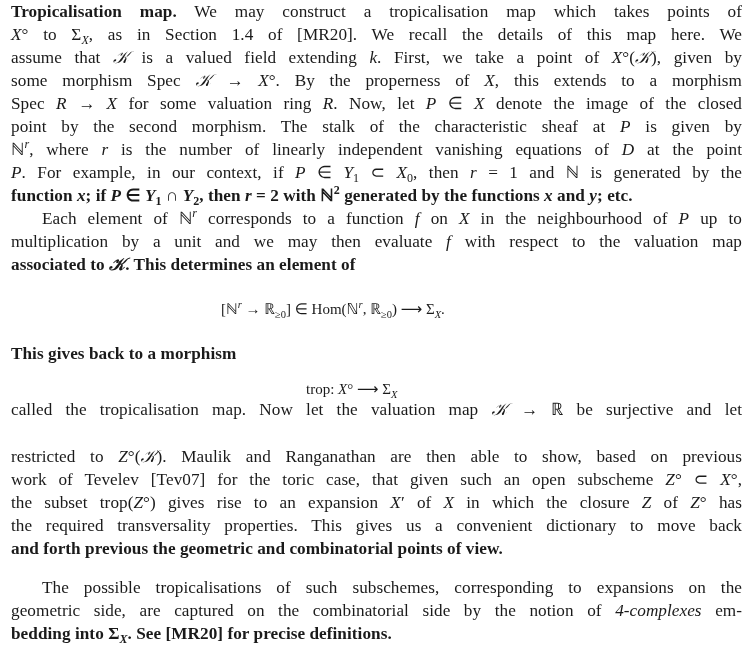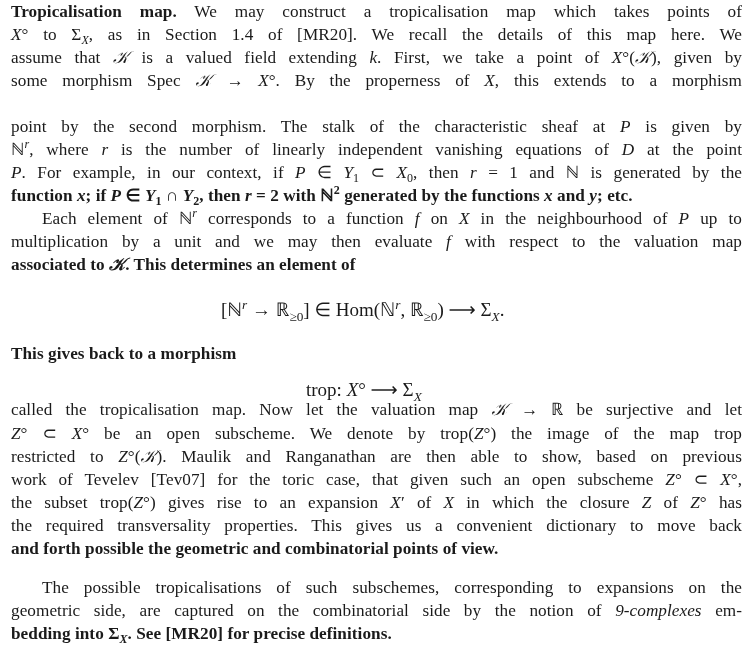--- a/index.html
+++ b/index.html
@@ -3,54 +3,54 @@
 <meta charset="utf-8">
 <style>
   html, body { margin: 0; padding: 0; background: #ffffff; }
   body { width: 750px; height: 653px; overflow: hidden; position: relative;
          font-family: "DejaVu Serif", "Liberation Serif", serif; color: #1a1a1a; }
   .page { position: absolute; left: 0; top: 0; width: 610px; height: 653px; }
   .line { position: absolute; left: 11px; width: 731px; font-size: 17.2px; line-height: 23px;
           white-space: nowrap; text-align: justify; text-align-last: justify; font-family: "Liberation Serif", serif; letter-spacing: 0.05px; }
   .line.last { text-align-last: left; font-weight: bold; }
   .line.indent { left: 42px; width: 700px; }
-  .disp { position: absolute; font-size: 19px; line-height: 23px; white-space: nowrap; font-family: "Liberation Serif", serif; }
+  .disp { position: absolute; font-size: 15px; line-height: 23px; white-space: nowrap; font-family: "Liberation Serif", serif; }
   .bold { font-weight: bold; }
   i, .it { font-style: italic; }
   sub, sup { font-size: 70%; line-height: 0; }
 </style>
 </head>
 <body>
 
 <div class="page">
 
   <div class="line" style="top:0px"><span class="bold">Tropicalisation map.</span><span> We may construct a tropicalisation map which takes points of</span></div>
   <div class="line" style="top:23px"><i>X</i>° to Σ<sub><i>X</i></sub>, as in Section 1.4 of [MR20]. We recall the details of this map here. We</div>
   <div class="line" style="top:46px">assume that <i>𝒦</i> is a valued field extending <i>k</i>. First, we take a point of <i>X</i>°(<i>𝒦</i>), given by</div>
   <div class="line" style="top:69px">some morphism Spec <i>𝒦</i> → <i>X</i>°. By the properness of <i>X</i>, this extends to a morphism</div>
+  <div class="line" style="top:92px">Spec <i>R</i> → <i>X</i> for some valuation ring <i>R</i>. Now, let <i>P</i> ∈ <i>X</i> denote the image of the closed</div>
   <div class="line" style="top:115px">point by the second morphism. The stalk of the characteristic sheaf at <i>P</i> is given by</div>
   <div class="line" style="top:138px">ℕ<sup><i>r</i></sup>, where <i>r</i> is the number of linearly independent vanishing equations of <i>D</i> at the point</div>
   <div class="line" style="top:161px"><i>P</i>. For example, in our context, if <i>P</i> ∈ <i>Y</i><sub>1</sub> ⊂ <i>X</i><sub>0</sub>, then <i>r</i> = 1 and ℕ is generated by the</div>
   <div class="line last" style="top:184px">function <i>x</i>; if <i>P</i> ∈ <i>Y</i><sub>1</sub> ∩ <i>Y</i><sub>2</sub>, then <i>r</i> = 2 with ℕ<sup>2</sup> generated by the functions <i>x</i> and <i>y</i>; etc.</div>
 
   <div class="line indent" style="top:207px">Each element of ℕ<sup><i>r</i></sup> corresponds to a function <i>f</i> on <i>X</i> in the neighbourhood of <i>P</i> up to</div>
   <div class="line" style="top:230px">multiplication by a unit and we may then evaluate <i>f</i> with respect to the valuation map</div>
   <div class="line last" style="top:253px">associated to <i>𝒦</i>. This determines an element of</div>
 
   <div class="disp" style="top:298px; left:221px;">[ℕ<sup><i>r</i></sup> → ℝ<sub>≥0</sub>] ∈ Hom(ℕ<sup><i>r</i></sup>, ℝ<sub>≥0</sub>) ⟶ Σ<sub><i>X</i></sub>.</div>
 
   <div class="line last" style="top:342px">This gives back to a morphism</div>
 
   <div class="disp" style="top:368px; left:306px;margin-top:10px;">trop: <i>X</i>° ⟶ Σ<sub><i>X</i></sub></div>
 
   <div class="line" style="top:398px">called the tropicalisation map. Now let the valuation map <i>𝒦</i> → ℝ be surjective and let</div>
-  <div class="line" style="top:422px"><i>Z</i>° ⊂ <i>X</i>° be an open subscheme. We denote by trop(<i>Z</i>°) the image of the map trop</div>
   <div class="line" style="top:445px">restricted to <i>Z</i>°(<i>𝒦</i>). Maulik and Ranganathan are then able to show, based on previous</div>
   <div class="line" style="top:468px">work of Tevelev [Tev07] for the toric case, that given such an open subscheme <i>Z</i>° ⊂ <i>X</i>°,</div>
   <div class="line" style="top:491px">the subset trop(<i>Z</i>°) gives rise to an expansion <i>X</i>′ of <i>X</i> in which the closure <i>Z</i> of <i>Z</i>° has</div>
   <div class="line" style="top:514px">the required transversality properties. This gives us a convenient dictionary to move back</div>
-  <div class="line last" style="top:537px">and forth possible the geometric and combinatorial points of view.</div>
+  <div class="line last" style="top:537px">and forth previous the geometric and combinatorial points of view.</div>
 
   <div class="line indent" style="top:576px">The possible tropicalisations of such subschemes, corresponding to expansions on the</div>
-  <div class="line" style="top:599px">geometric side, are captured on the combinatorial side by the notion of <i>9-complexes</i> em-</div>
+  <div class="line" style="top:599px">geometric side, are captured on the combinatorial side by the notion of <i>4-complexes</i> em-</div>
   <div class="line last" style="top:622px">bedding into Σ<sub><i>X</i></sub>. See [MR20] for precise definitions.</div>
 
 </div>
 
 </body></html>

